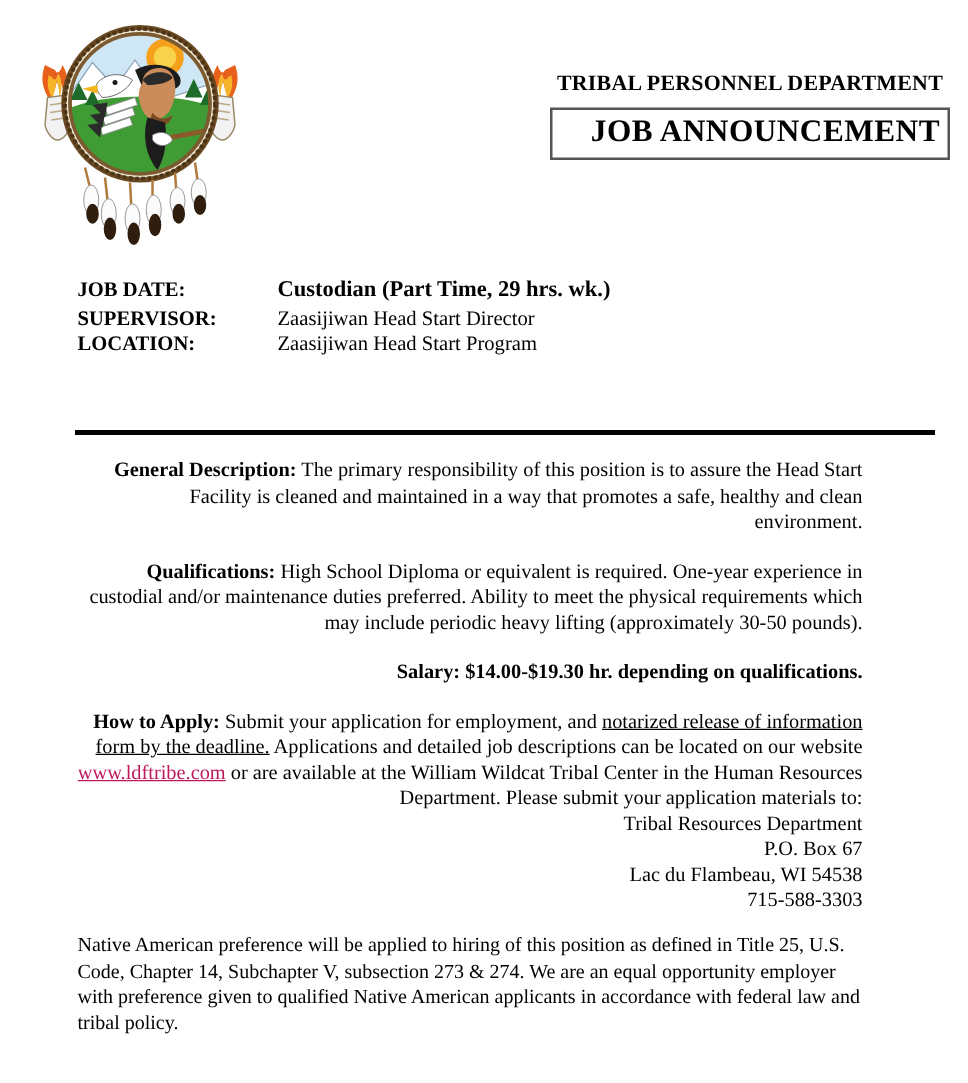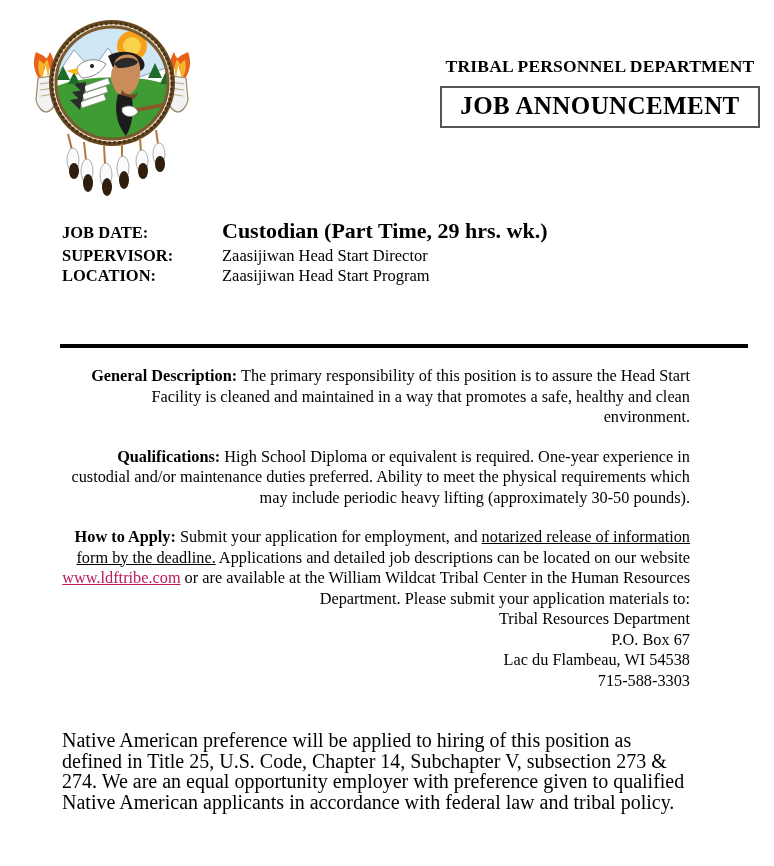--- a/index.html
+++ b/index.html
@@ -38,21 +38,21 @@
     font-size: 17.5px;
     font-weight: bold;
     letter-spacing: 0.2px;
     text-align: center;
     white-space: nowrap;
   }
   .announce-box {
     margin-top: 9px;
     border: 2px solid #555555;
     padding: 4px 6px 6px;
-    text-align: center;
+    text-align: right;
   }
   .announce-box .announce-text {
     font-size: 25px;
     font-weight: bold;
     letter-spacing: 0.4px;
     white-space: nowrap;
   }
 
   
   .details {
@@ -75,21 +75,21 @@
     white-space: nowrap;
     width: 160px;
   }
   .details td.value {
     white-space: nowrap;
   }
   .details tr.title-row td.label {
     line-height: 26px;
   }
   .details tr.title-row td.value {
-    font-size: 22px;
+    font-size: 18px;
     font-weight: bold;
     line-height: 26px;
   }
 
   
   .rule {
     position: absolute;
     left: 60px;
     top: 344px;
     width: 688px;
@@ -127,23 +127,23 @@
     margin: 0;
     padding-left: 162px;
     line-height: 20.5px;
   }
   .addr div {
     white-space: nowrap;
   }
   .closing {
     position: absolute;
     left: 62px;
-    top: 730px;
+    top: 747px;
     width: 628px;
-    font-size: 20px;
+    font-size: 16px;
     line-height: 20.5px;
   }
   .closing p { margin: 0; }
 </style>
 </head>
 <body>
 
 <div class="header">
 
   <div class="seal">
@@ -267,20 +267,21 @@
 </div>
 
 <div class="rule"></div>
 
 <div class="body-copy">
 
   <p><span class="lead">General Description:</span><span> The primary responsibility of this position is to assure the Head Start Facility is cleaned and maintained in a way that promotes a safe, healthy and clean environment.</span></p>
 
   <p><span class="lead">Qualifications:</span><span> High School Diploma or equivalent is required.  One-year experience in custodial and/or maintenance duties preferred.  Ability to meet the physical requirements which may include periodic heavy lifting (approximately 30-50 pounds).</span></p>
 
+  <p><span class="lead">Salary:</span><span class="lead">  $14.00-$19.30 hr. depending on qualifications.</span></p>
 
   <p class="tight"><span class="lead">How to Apply:</span><span>  Submit your application for employment, and </span><span class="u-underline">notarized release of information form by the deadline.</span><span>  Applications and detailed job descriptions can be located on our website </span><a class="link" href="#">www.ldftribe.com</a><span> or are available at the William Wildcat Tribal Center in the Human Resources Department.  Please submit your application materials to:</span></p>
 
   <div class="addr">
     <div>Tribal Resources Department</div>
     <div>P.O. Box 67</div>
     <div>Lac du Flambeau, WI 54538</div>
     <div>715-588-3303</div>
   </div>
 </div>

